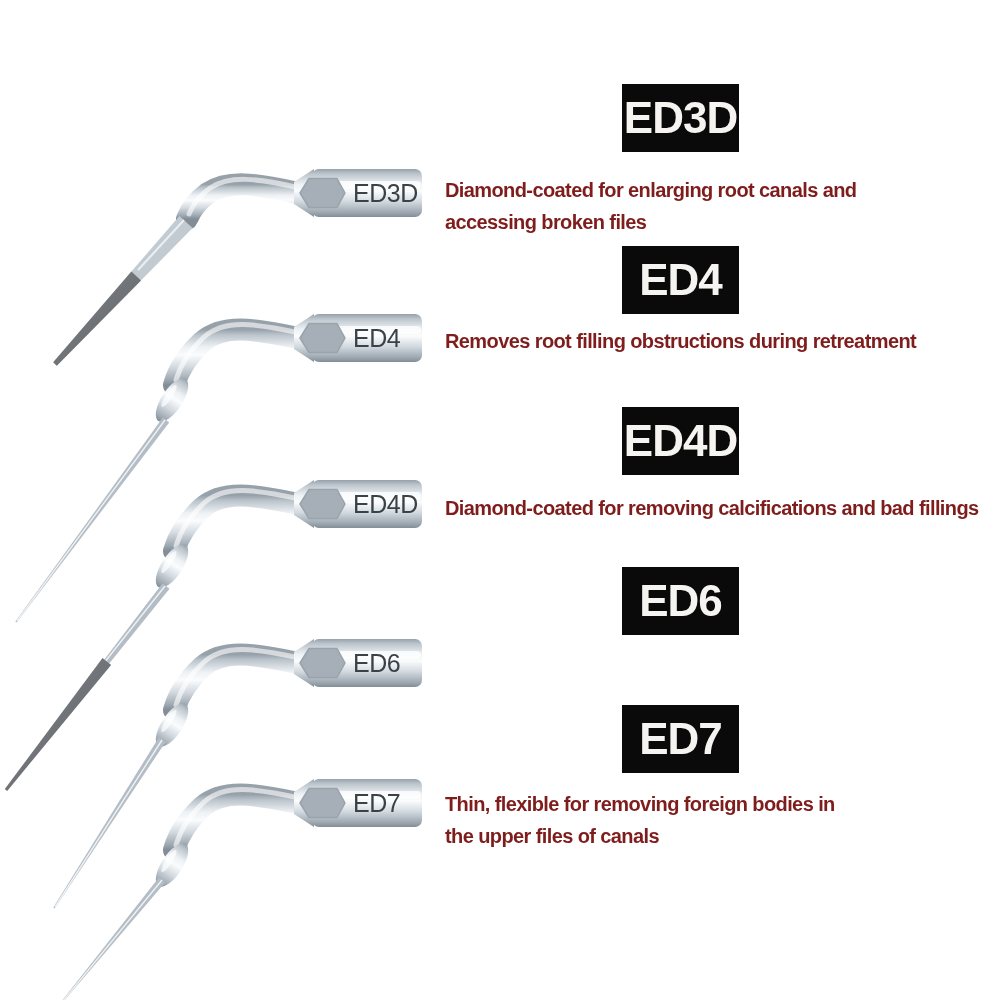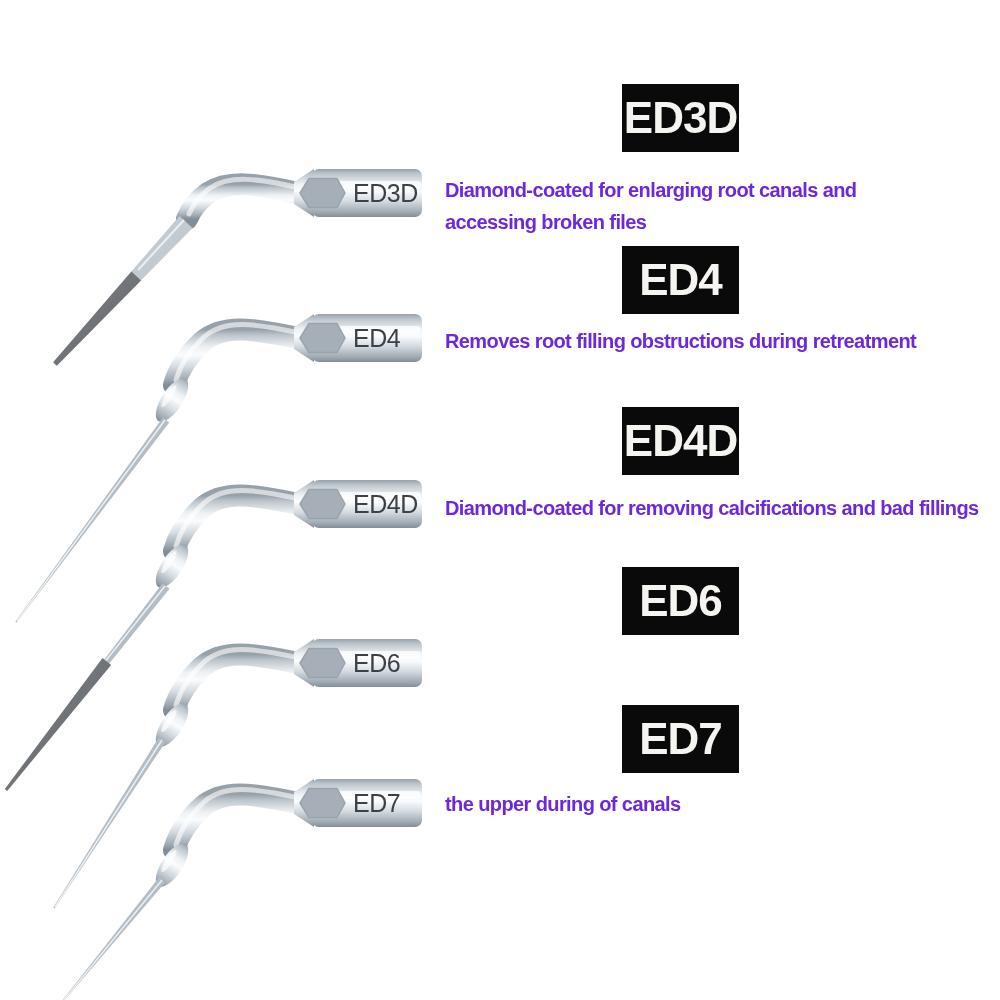--- a/index.html
+++ b/index.html
@@ -12,21 +12,21 @@
     position:absolute;left:622px;width:117px;height:68px;background:#0a0a0a;
     color:#f6f4f1;display:flex;align-items:center;justify-content:center;
     font-weight:700;font-size:44px;letter-spacing:-1px;
   }
   .b-ed3d{top:84px;}
   .b-ed4{top:246px;}
   .b-ed4d{top:407px;}
   .b-ed6{top:567px;}
   .b-ed7{top:705px;}
   .desc{
-    position:absolute;left:445px;width:540px;color:#6d28d9;
+    position:absolute;left:445px;width:540px;color:#7f1d1d;
     font-weight:700;font-size:20px;line-height:32px;letter-spacing:-0.6px;
   }
   .d-ed3d{top:174px;}
   .d-ed4{top:325px;}
   .d-ed4d{top:492px;}
   .d-ed6{top:649px;}
   .d-ed7{top:788px;}
   .desc .l1{display:block;white-space:nowrap;text-align:left;}
   .desc .l2{display:block;white-space:nowrap;}
   .tip-label{
@@ -131,16 +131,17 @@
     <span class="l1">Diamond-coated for enlarging root canals and</span>
     <span class="l2">accessing broken files</span>
   </div>
   <div class="desc d-ed4d">
     <span class="l1">Diamond-coated for removing calcifications and bad fillings</span>
   </div>
   <div class="desc d-ed4">
     <span class="l1">Removes root filling obstructions during retreatment</span>
   </div>
   <div class="desc d-ed7">
-    <span class="l2">the upper during of canals</span>
+    <span class="l1">Thin, flexible for removing foreign bodies in</span>
+    <span class="l2">the upper files of canals</span>
   </div>
 
 </div>
 
 </body></html>

